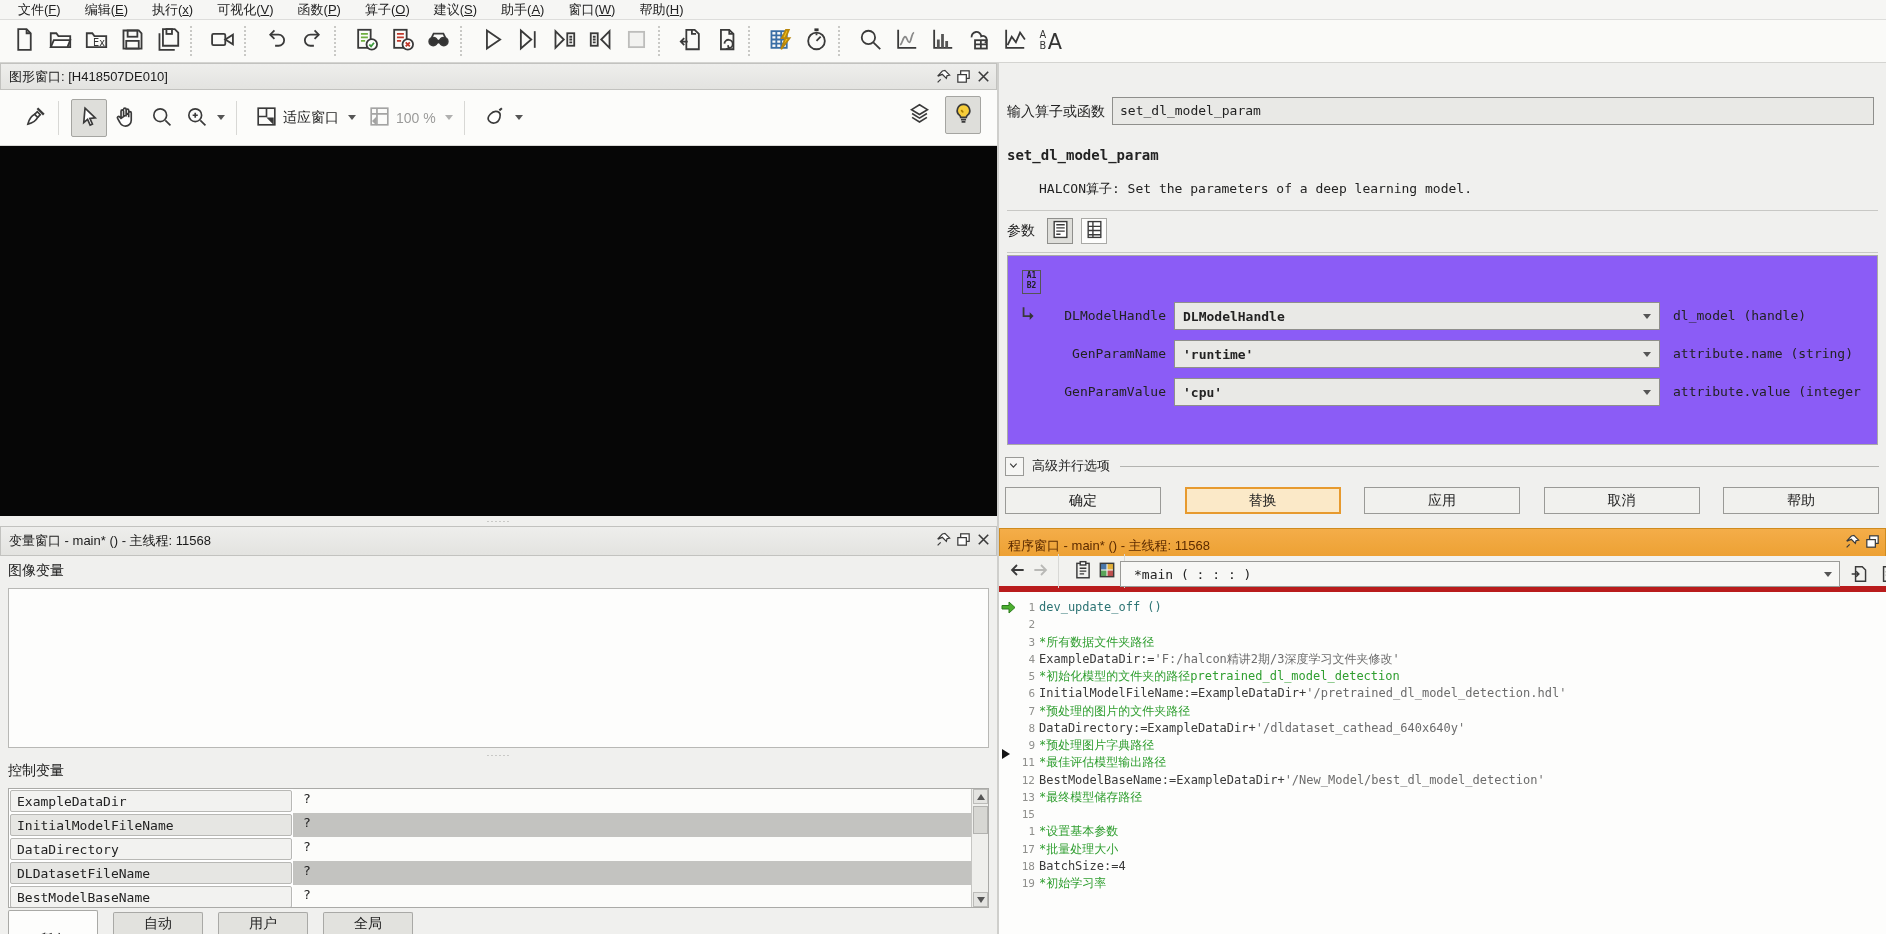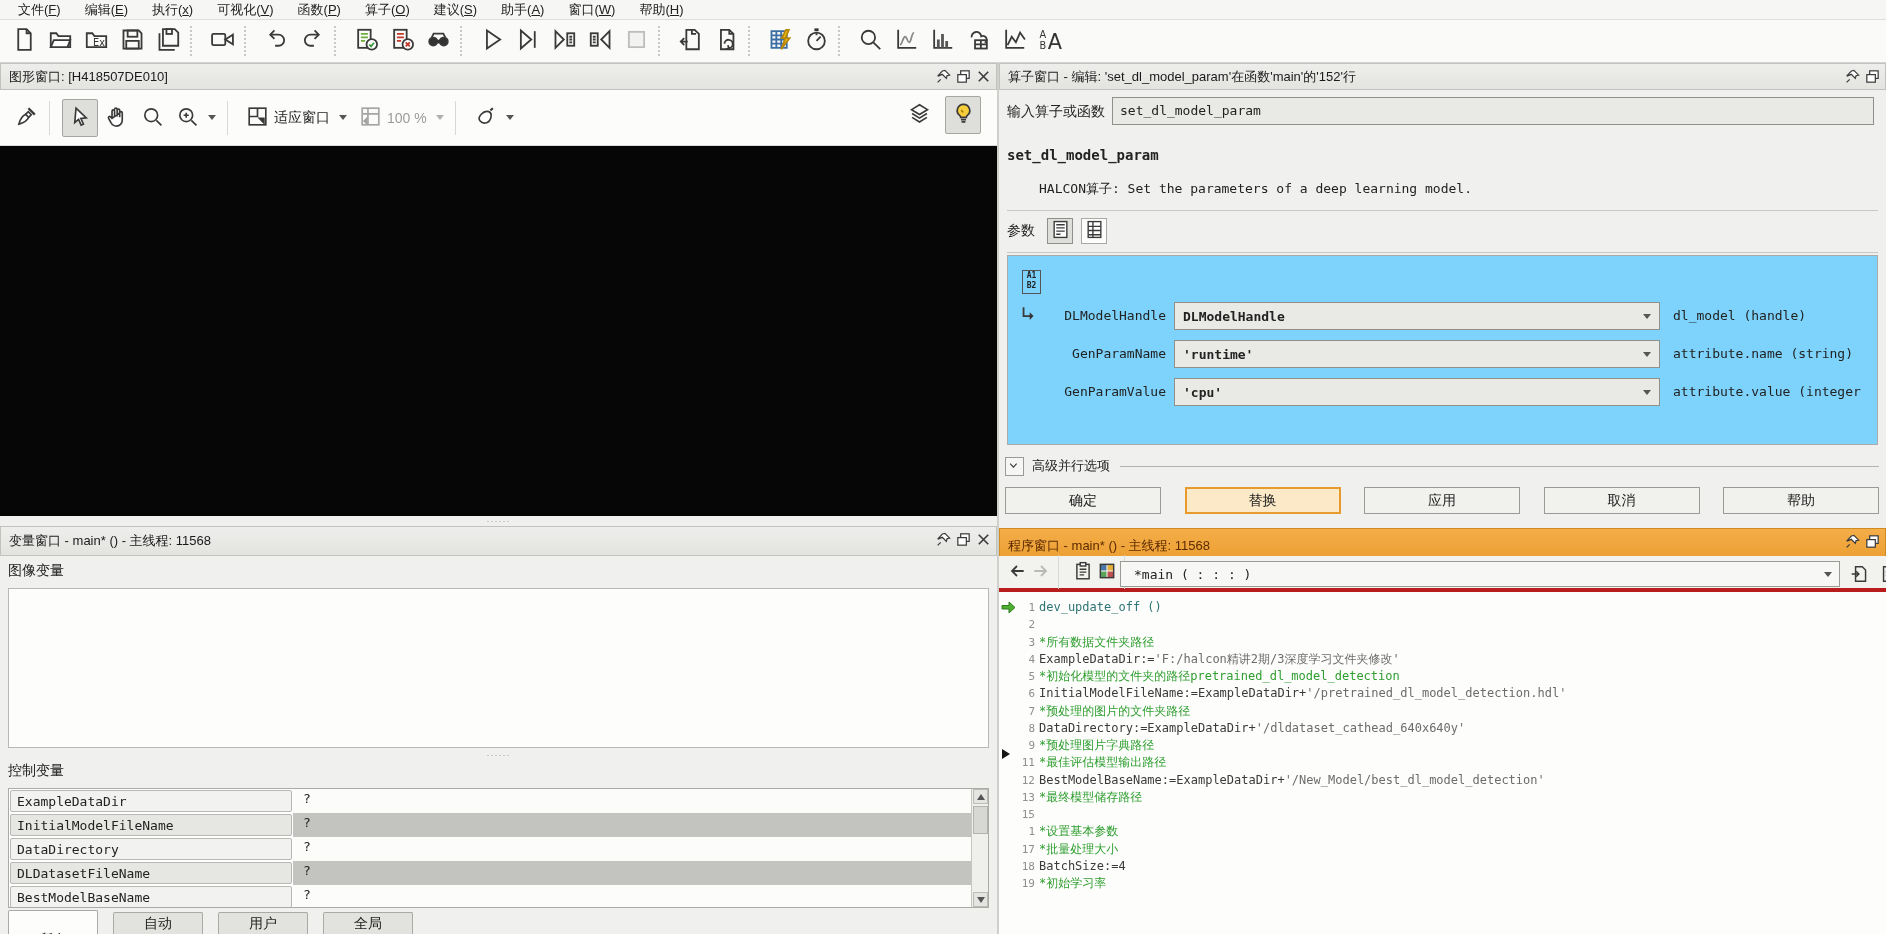--- a/index.html
+++ b/index.html
@@ -23,21 +23,21 @@
   .ptitle{position:absolute;height:27px;background:linear-gradient(#eeeeec,#e3e3e0);
     border:1px solid #c2c2bf;display:flex;align-items:center;padding:0 8px;font-size:13px;color:#1a1a1a}
   .ptitle.orange{background:linear-gradient(#f4ad49,#eb9e2e);border-color:#cf8b1f;color:#5c2b00}
   .winctl{position:absolute;right:4px;top:4px;display:flex;gap:3px}
   .winctl .icon svg{width:17px;height:17px}
   .hsplit{position:absolute;left:0;width:997px;height:10px;display:flex;align-items:center;
     justify-content:center;color:#9a9a97;font-size:9px;letter-spacing:1px}
   
   #gfxtitle{left:0;top:0;width:997px}
   #gfxtoolbar{position:absolute;left:0;top:27px;width:997px;height:56px;background:#fcfcfa;
-    border-bottom:1px solid #dad9d6;display:flex;align-items:center;padding-left:8px}
+    border-bottom:1px solid #dad9d6;display:flex;align-items:center;padding-left:17px}
   .gbtn{height:38px;min-width:36px;display:flex;align-items:center;justify-content:center;
     gap:5px;padding:0 5px;border:1px solid transparent;border-radius:2px}
   .gbtn svg{width:23px;height:23px}
   .gbtn.pressed{background:#dededa;border-color:#a5a5a1}
   .gbtn.disabled{opacity:.45}
   .gbtn .glabel{font-size:14px;color:#222}
   .gsep{width:8px;height:34px;border-left:1px solid #d8d8d5;margin:0 5px}
   .dd{width:0;height:0;border-left:4px solid transparent;border-right:4px solid transparent;
     border-top:5px solid #555;margin-left:4px}
   #gfxright{position:absolute;right:16px;top:33px;display:flex;gap:8px}
@@ -74,21 +74,21 @@
   #opname{position:absolute;left:8px;top:84px;font-family:"DejaVu Sans Mono",monospace;
     font-weight:bold;font-size:14px}
   #opdesc{position:absolute;left:40px;top:117px;font-family:"DejaVu Sans Mono",monospace;font-size:13px}
   .hr{position:absolute;height:1px;background:#c8c8c5}
   #paramshdr{position:absolute;left:8px;top:155px;display:flex;align-items:center;gap:8px}
   #paramshdr .hlabel{font-size:14px;margin-right:4px}
   .vbtn{width:26px;height:26px;display:flex;align-items:center;justify-content:center;
     border:1px solid #a9a9a6;background:#fdfdfc}
   .vbtn.pressed{background:#dededa;border-color:#8f8f8c}
   .vbtn svg{width:19px;height:19px}
-  #parampanel{position:absolute;left:8px;top:192px;width:871px;height:190px;background:#7dd3fc;border:1px solid #aaaaa7}
+  #parampanel{position:absolute;left:8px;top:192px;width:871px;height:190px;background:#8b5cf6;border:1px solid #aaaaa7}
   #a1b2{position:absolute;left:14px;top:14px;width:19px;height:24px;border:1px solid #555;
     font-family:"DejaVu Sans Mono",monospace;font-size:8px;line-height:10px;text-align:center;font-weight:bold}
   .prow{position:absolute;left:0;width:100%;height:16px}
   .parrow{position:absolute;left:10px;top:3px}
   .parrow svg{width:20px;height:20px}
   .plabel{position:absolute;left:30px;width:128px;text-align:right;top:6px;
     font-family:"DejaVu Sans Mono",monospace;font-size:13px}
   .pcombo{position:absolute;left:166px;width:486px;height:28px;background:#e9e9e6;
     border:1px solid #8f8f8c;display:flex;align-items:center;padding:0 8px;
     font-family:"DejaVu Sans Mono",monospace;font-size:13px;font-weight:600}
@@ -100,21 +100,21 @@
     display:flex;align-items:center;justify-content:center;margin-right:8px}
   #advbtn svg{width:13px;height:13px}
   #advline{flex:1;height:1px;background:#b3b3b0;margin-left:10px}
   #btnrow{position:absolute;left:6px;top:424px;width:874px;height:27px;display:flex;justify-content:space-between}
   .obtn{width:156px;height:27px;background:#f1f1ee;border:1px solid #9a9a97;font-size:14px;
     text-align:center;line-height:25px}
   .obtn.hl{background:#fbe9c8;border:2px solid #e79a2e;line-height:23px}
   
   #progtitle{left:0;top:465px;width:887px;height:36px}
   #progtoolbar{position:absolute;left:0;top:493px;width:887px;height:36px;background:#f2f2ef;
-    border-bottom:4px solid #b91c1c;display:flex;align-items:center;padding-left:6px}
+    border-bottom:6px solid #b91c1c;display:flex;align-items:center;padding-left:6px}
   .ntbn{width:24px;height:28px;display:flex;align-items:center;justify-content:center}
   .ntbn svg{width:20px;height:20px}
   #ctxcombo{position:absolute;left:121px;top:5px;width:720px;height:26px;background:#f7f7f5;
     border:1px solid #9a9a97;display:flex;align-items:center;padding:0 7px;gap:6px;
     font-family:"DejaVu Sans Mono",monospace;font-size:13px}
   #ctxcombo .dd{margin-left:auto}
   #progright{position:absolute;left:849px;top:5px;display:flex;gap:4px}
   #codearea{position:absolute;left:0;top:529px;width:887px;height:342px;background:#fdfdfc;padding-top:7px;overflow:hidden}
   .codeline{position:relative;height:17.25px;line-height:17.25px;white-space:pre;
     font-family:"DejaVu Sans Mono",monospace;font-size:12px}
@@ -484,33 +484,20 @@
         <div class="tab active">所有</div>
         <div class="tab">自动</div>
         <div class="tab">用户</div>
         <div class="tab">全局</div>
       </div>
   </div>
 
   <div id="vdivider"></div>
 
   <div id="right">
-    <div class="ptitle" id="optitle">
-      <span>算子窗口 - 编辑: 'set_dl_model_param'在函数'main'的'152'行</span>
-      <span class="winctl" id="opctl">
-          <span class="icon"><svg viewBox="0 0 18 18" stroke="#3a3a3a" stroke-width="1.3" fill="none" xmlns="http://www.w3.org/2000/svg">
-              <path d="M10.5 2.5l5 5-2.8.7-.7 2.8-4.3-4.3-4.2 1.7-.3-.3 4.6-4.9z" fill="#fff"></path>
-              <path d="M6 12L2.8 15.2"></path>
-            </svg></span>
-          <span class="icon"><svg viewBox="0 0 18 18" stroke="#3a3a3a" stroke-width="1.3" fill="none" xmlns="http://www.w3.org/2000/svg">
-              <rect x="6" y="3" width="9" height="8" fill="#fff"></rect>
-              <rect x="3" y="7" width="9" height="8" fill="#fff"></rect>
-            </svg></span>
-        </span>
-    </div>
     <div id="oplabel">输入算子或函数</div>
     <div id="opinput">set_dl_model_param</div>
     <div id="opname">set_dl_model_param</div>
     <div id="opdesc">HALCON算子: Set the parameters of a deep learning model.</div>
     <div class="hr" style="left:8px;top:147px;width:871px"></div>
     <div id="paramshdr">
       <span class="hlabel">参数</span>
     <span class="vbtn pressed">
           <span class="icon"><svg viewBox="0 0 18 18" stroke="#3a3a3a" stroke-width="1.3" fill="none" xmlns="http://www.w3.org/2000/svg">
               <rect x="3" y="1.5" width="12" height="15" fill="#fff"></rect>

